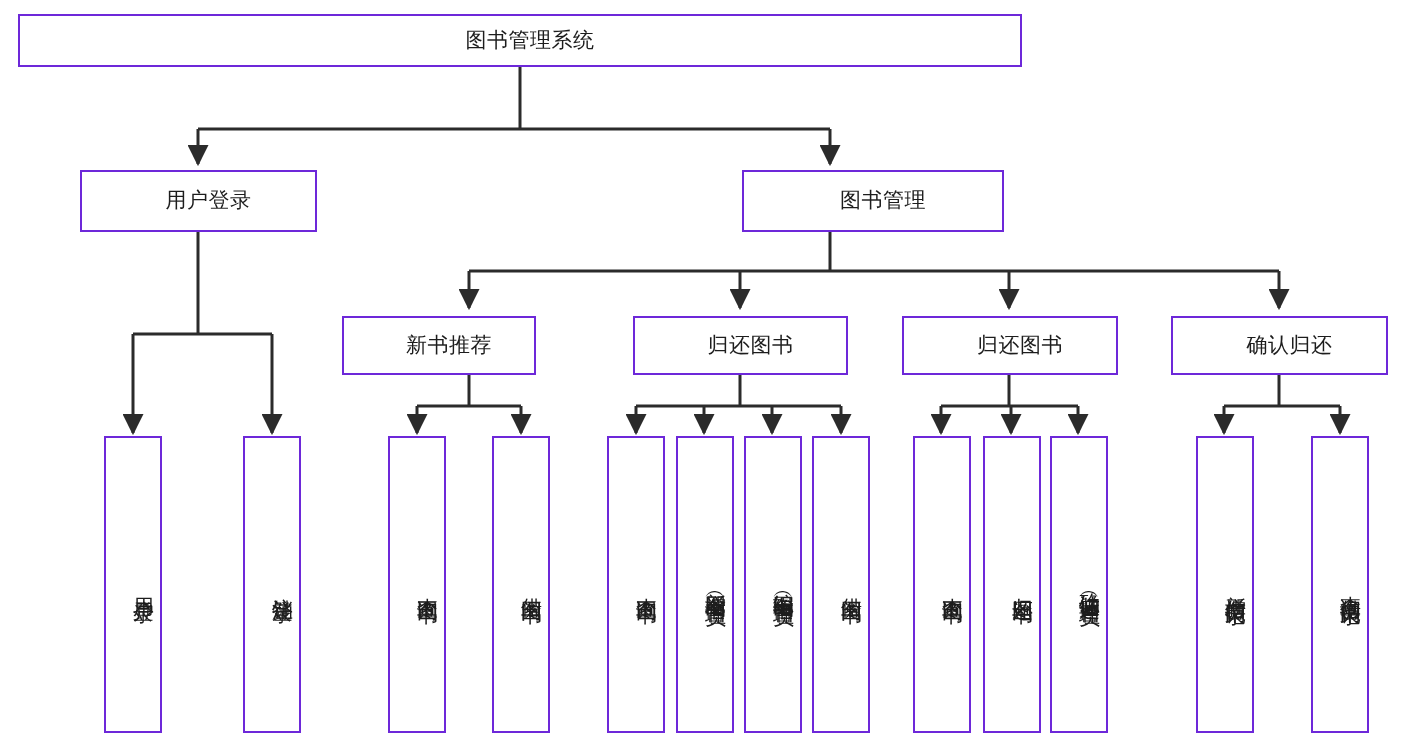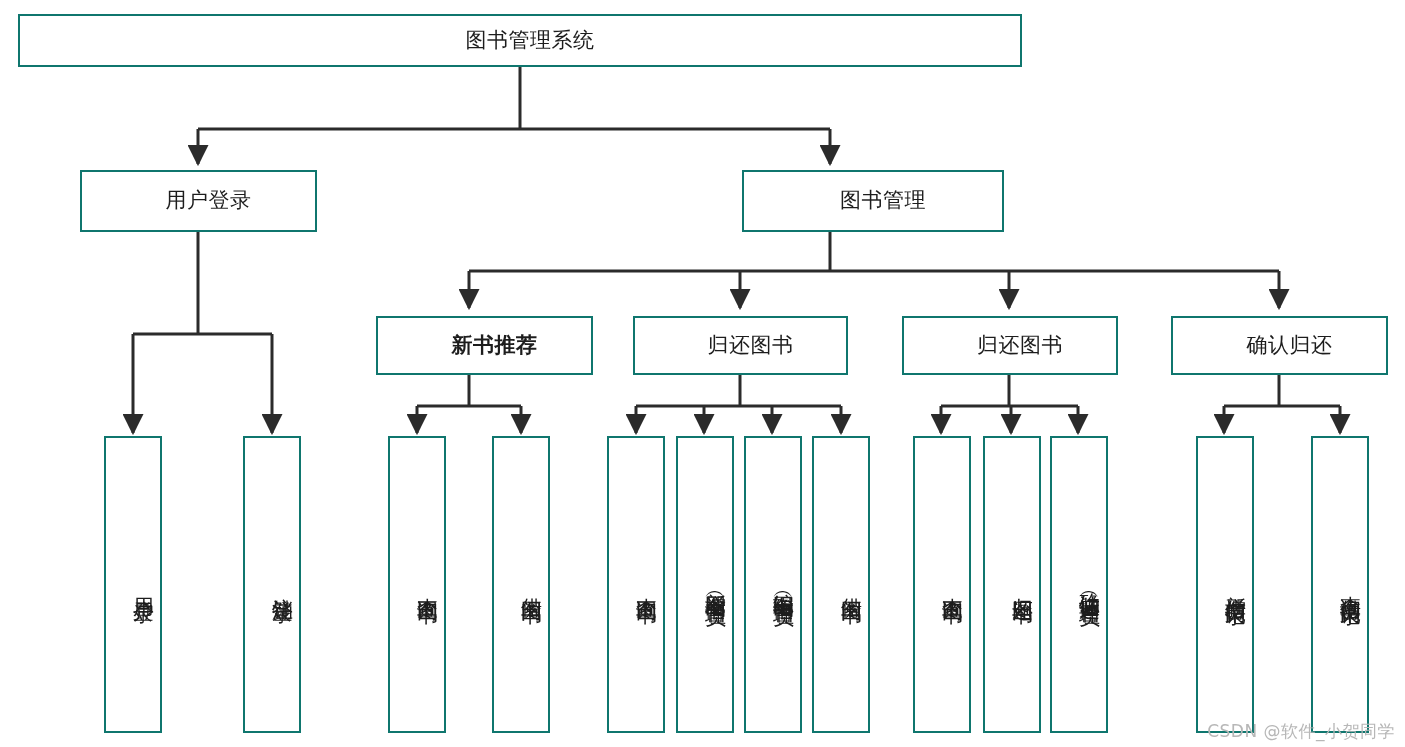--- a/index.html
+++ b/index.html
@@ -21,21 +21,21 @@
   #diagram-svg {
     position: absolute;
     left: 0;
     top: 0;
     width: 1405px;
     height: 747px;
   }
   .node {
     position: absolute;
     box-sizing: border-box;
-    border: 2px solid #0f766e;
+    border: 2px solid #6d28d9;
     background: #ffffff;
     display: flex;
     align-items: center;
     justify-content: center;
     z-index: 2;
     padding-left: 20px;
   }
   .node-label {
     color: #1d1d1d;
     font-size: 21px;
@@ -123,21 +123,21 @@
     <span class="node-label">图书管理系统</span>
   </div>
 
   <div class="node" style="left:80px; top:170px; width:237px; height:62px;">
     <span class="node-label">用户登录</span>
   </div>
   <div class="node" style="left:711px; top:170px; width:262px; height:62px;margin-left:31px;">
     <span class="node-label">图书管理</span>
   </div>
 
-  <div class="node" style="left:376px; top:316px; width:217px; height:59px;font-weight:bold;">
+  <div class="node" style="left:342px; top:316px; width:194px; height:59px;">
     <span class="node-label">新书推荐</span>
   </div>
   <div class="node" style="left:633px; top:316px; width:215px; height:59px;">
     <span class="node-label">归还图书</span>
   </div>
   <div class="node" style="left:902px; top:316px; width:216px; height:59px;">
     <span class="node-label">归还图书</span>
   </div>
   <div class="node" style="left:1171px; top:316px; width:217px; height:59px;">
     <span class="node-label">确认归还</span>
@@ -180,15 +180,14 @@
     <span class="node-label">确认归还（管理员）</span>
   </div>
 
   <div class="node vertical" style="left:1196px; top:436px; width:58px; height:297px;">
     <span class="node-label">新增借阅记录</span>
   </div>
   <div class="node vertical" style="left:1311px; top:436px; width:58px; height:297px;">
     <span class="node-label">查询借阅记录</span>
   </div>
 
-  <div id="watermark">CSDN @软件_小贺同学</div>
 
 </div>
 
 </body></html>

